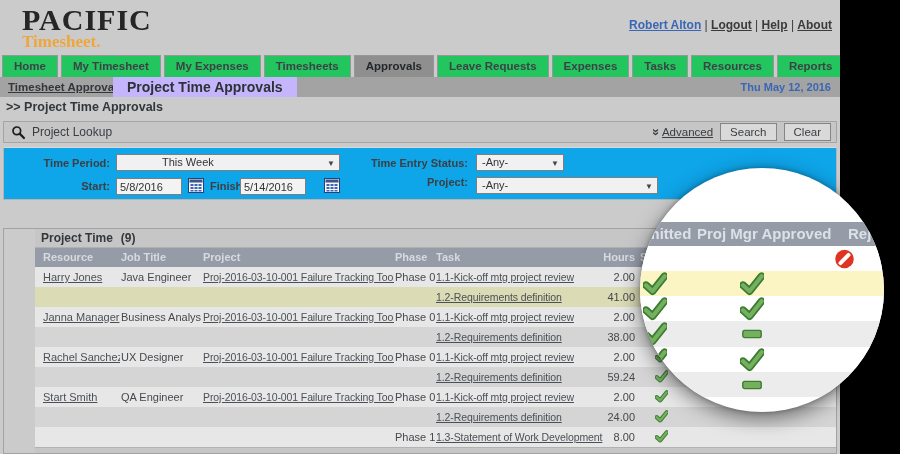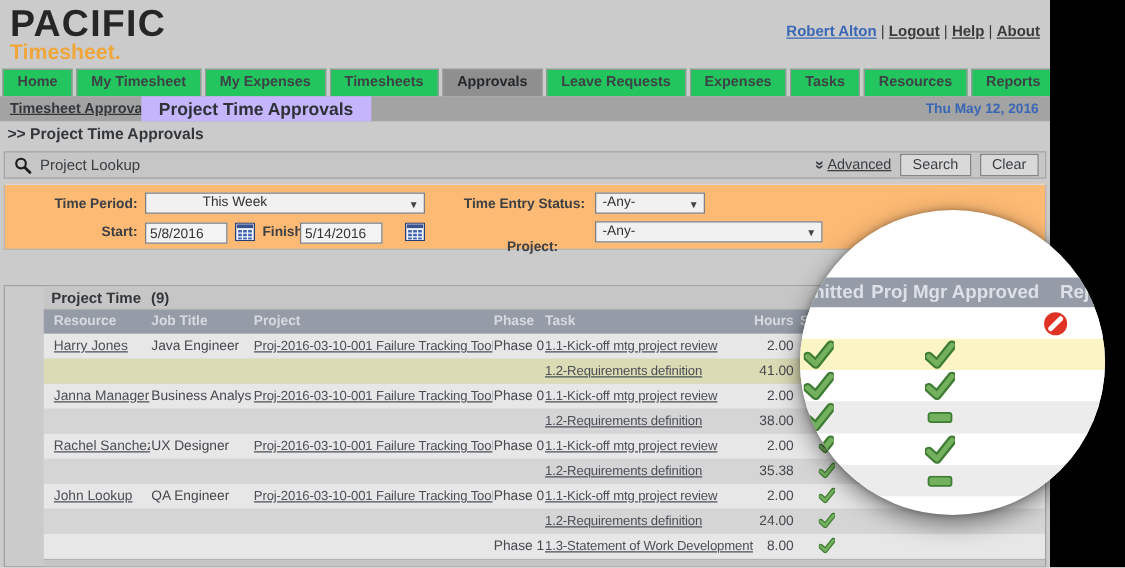--- a/index.html
+++ b/index.html
@@ -3,21 +3,21 @@
 <meta charset="utf-8">
 <style>
   * { box-sizing: border-box; margin: 0; padding: 0; }
   html,body { margin:0; }
   body { font-family: "Liberation Sans", sans-serif; }
   .page { position:relative; width:900px; height:454px; background:#cbcbcb; overflow:hidden; }
   .content { position:absolute; left:0; top:0; width:840px; height:454px; background:#cbcbcb; }
   .black-strip { position:absolute; left:840px; top:0; width:60px; height:454px; background:#000; }
 
   
-  .logo { position:absolute; left:8px; top:5px; }
+  .logo { position:absolute; left:22px; top:5px;font-family:Liberation Serif, serif; }
   .logo-main { font-size:30px; font-weight:bold; color:#262626; letter-spacing:1px; line-height:30px; }
   .logo-sub { font-size:17px; font-weight:bold; color:#EFA63A; line-height:16px; margin-top:-1px; }
   .user-links { position:absolute; right:8px; top:18px; font-size:12px; font-weight:bold; color:#3b3b3b; white-space:nowrap; }
   .ulink { color:#3b3b3b; text-decoration:underline; cursor:pointer; }
   .ulink.blue { color:#3A67B5; }
   .usep { color:#3b3b3b; text-decoration:none; font-weight:normal; }
 
   
   .tabs { position:absolute; top:55px; left:2px; height:22px; display:flex; gap:3px; }
   .tab { background:#22c55e; border:1px solid #979797; border-bottom:none; padding:0 11px; line-height:21px; font-weight:bold; font-size:11.5px; color:#3e4246; cursor:pointer; white-space:nowrap; }
@@ -34,33 +34,33 @@
   .lookup-bar { position:absolute; top:121px; left:3px; width:834px; height:22px; background:#c6c6c6; border:1px solid #a5a5a5; }
   .lk-icon { position:absolute; left:7px; top:3px; }
   .lk-title { position:absolute; left:28px; top:0; line-height:20px; font-size:12px; color:#3a3e42; }
   .lk-right { position:absolute; right:5px; top:1px; height:18px; display:flex; align-items:center; gap:7px; }
   .adv { display:flex; align-items:center; gap:3px; cursor:pointer; }
   .adv-ic { display:inline-block; transform:rotate(90deg); font-weight:bold; color:#3a3e42; font-size:13px; line-height:10px; }
   .adv-a { font-size:11.5px; color:#3a3e42; text-decoration:underline; }
   .btn { background:#d9d9d9; border:1px solid #858585; font-family:inherit; font-size:11.5px; color:#3a3e42; padding:1px 9px; height:18px; cursor:pointer; }
 
   
-  .filter-panel { position:absolute; top:147px; left:3px; width:834px; height:53px; background:#fdba74; border:1px solid #b5b5b5; border-top-color:#d9d9d9; }
+  .filter-panel { position:absolute; top:147px; left:3px; width:834px; height:53px; background:#0ea5e9; border:1px solid #b5b5b5; border-top-color:#d9d9d9; }
   .f-lbl { position:absolute; font-weight:bold; font-size:11px; color:#3c4044; text-align:right; white-space:nowrap; }
   #l-tp { left:2px; top:9px; width:104px; }
   #s-tp { left:112px; top:6px; width:224px;padding-left:45px; }
   #l-tes { left:330px; top:9px; width:134px; }
   #s-tes { left:472px; top:6px; width:88px; }
   #l-start { left:2px; top:32px; width:104px; }
   #i-start { left:112px; top:30px; width:66px; }
   #c-start { left:184px; top:30px; }
   #l-finish { left:196px; top:32px; width:46px; }
   #i-finish { left:236px; top:30px; width:66px; }
   #c-finish { left:320px; top:30px; }
-  #l-proj { left:380px; top:44px; width:84px;text-align:center; }
+  #l-proj { left:380px; top:28px; width:84px; }
   #s-proj { left:472px; top:29px; width:182px; }
   .sel { position:absolute; height:17px; background:#f1f1f1; border:1px solid #7e7e7e; font-size:11px; color:#333; line-height:15px; padding-left:5px; cursor:pointer; }
   .sel-ar { position:absolute; right:4px; top:1px; font-size:8px; color:#444; }
   .inp { position:absolute; height:17px; border:1px solid #7e7e7e; background:#f3f3f3; font-size:11px; color:#333; padding:0 3px; font-family:inherit; }
   .cal { position:absolute; width:16px; height:15px; cursor:pointer; line-height:0; }
 
   
   .table-wrap { position:absolute; top:228px; left:3px; width:834px; border:1px solid #a2a2a2;padding-left:31px; }
   .section-bar { height:19px; background:#c6c6c6; border-bottom:1px solid #b0b0b0; font-weight:bold; font-size:12px; color:#33373b; line-height:18px; padding-left:6px; }
   .section-count { margin-left:8px; }
@@ -258,28 +258,28 @@
             <span class="cell c-phase">Phase 0</span>
             <a class="cell c-task link">1.1-Kick-off mtg project review</a>
             <span class="cell c-hours">2.00</span>
             <span class="cell c-sub"><svg width="13" height="13" viewBox="0 0 20 20">
                 <path d="M2.5 11 L8 16 L18 3.5" fill="none" stroke="#3E7C33" stroke-width="6.4" stroke-linecap="round" stroke-linejoin="round"></path>
                 <path d="M2.5 11 L8 16 L18 3.5" fill="none" stroke="#74B15F" stroke-width="3.4" stroke-linecap="round" stroke-linejoin="round"></path>
               </svg></span>
           </div>
           <div class="t-row even">
             <a class="cell c-task link">1.2-Requirements definition</a>
-            <span class="cell c-hours">35.38</span>
-            <span class="cell c-sub"><svg width="13" height="13" viewBox="0 0 20 20">
-                <path d="M2.5 11 L8 16 L18 3.5" fill="none" stroke="#3E7C33" stroke-width="6.4" stroke-linecap="round" stroke-linejoin="round"></path>
-                <path d="M2.5 11 L8 16 L18 3.5" fill="none" stroke="#74B15F" stroke-width="3.4" stroke-linecap="round" stroke-linejoin="round"></path>
-              </svg></span>
-          </div>
-          <div class="t-row odd">
-            <a class="cell c-res link">John Lookup</a>
+            <span class="cell c-hours">59.24</span>
+            <span class="cell c-sub"><svg width="13" height="13" viewBox="0 0 20 20">
+                <path d="M2.5 11 L8 16 L18 3.5" fill="none" stroke="#3E7C33" stroke-width="6.4" stroke-linecap="round" stroke-linejoin="round"></path>
+                <path d="M2.5 11 L8 16 L18 3.5" fill="none" stroke="#74B15F" stroke-width="3.4" stroke-linecap="round" stroke-linejoin="round"></path>
+              </svg></span>
+          </div>
+          <div class="t-row odd">
+            <a class="cell c-res link">Start Smith</a>
             <span class="cell c-job">QA Engineer</span>
             <a class="cell c-proj link">Proj-2016-03-10-001 Failure Tracking Tool</a>
             <span class="cell c-phase">Phase 0</span>
             <a class="cell c-task link">1.1-Kick-off mtg project review</a>
             <span class="cell c-hours">2.00</span>
             <span class="cell c-sub"><svg width="13" height="13" viewBox="0 0 20 20">
                 <path d="M2.5 11 L8 16 L18 3.5" fill="none" stroke="#3E7C33" stroke-width="6.4" stroke-linecap="round" stroke-linejoin="round"></path>
                 <path d="M2.5 11 L8 16 L18 3.5" fill="none" stroke="#74B15F" stroke-width="3.4" stroke-linecap="round" stroke-linejoin="round"></path>
               </svg></span>
             <div class="c-btn">»</div>

